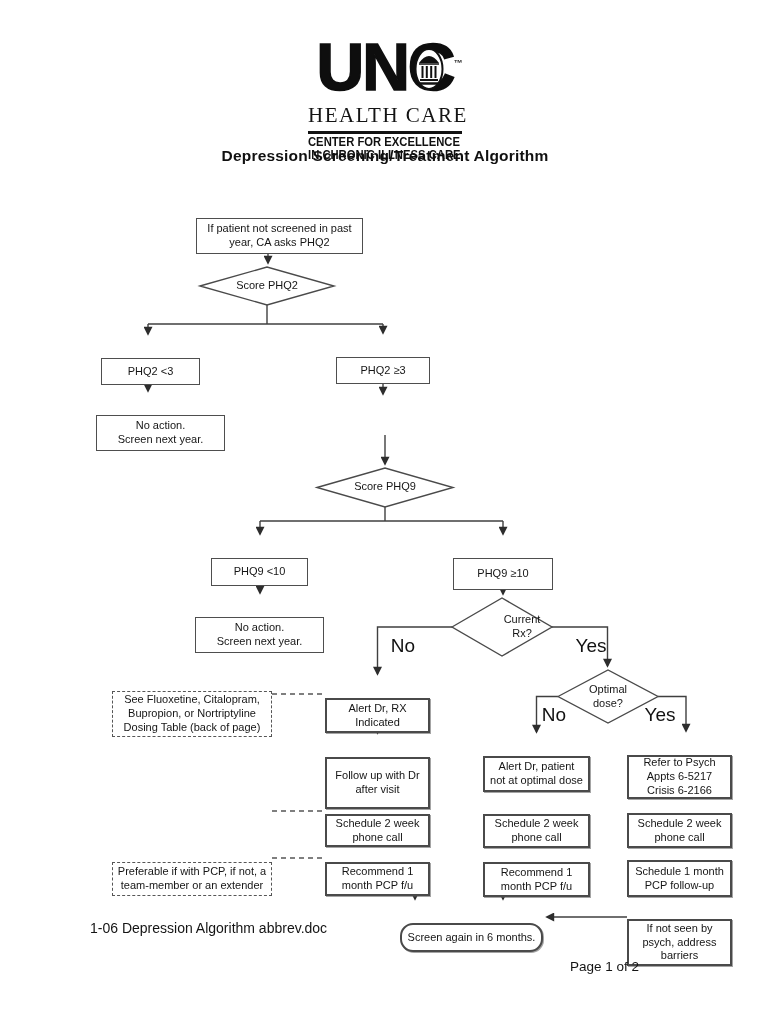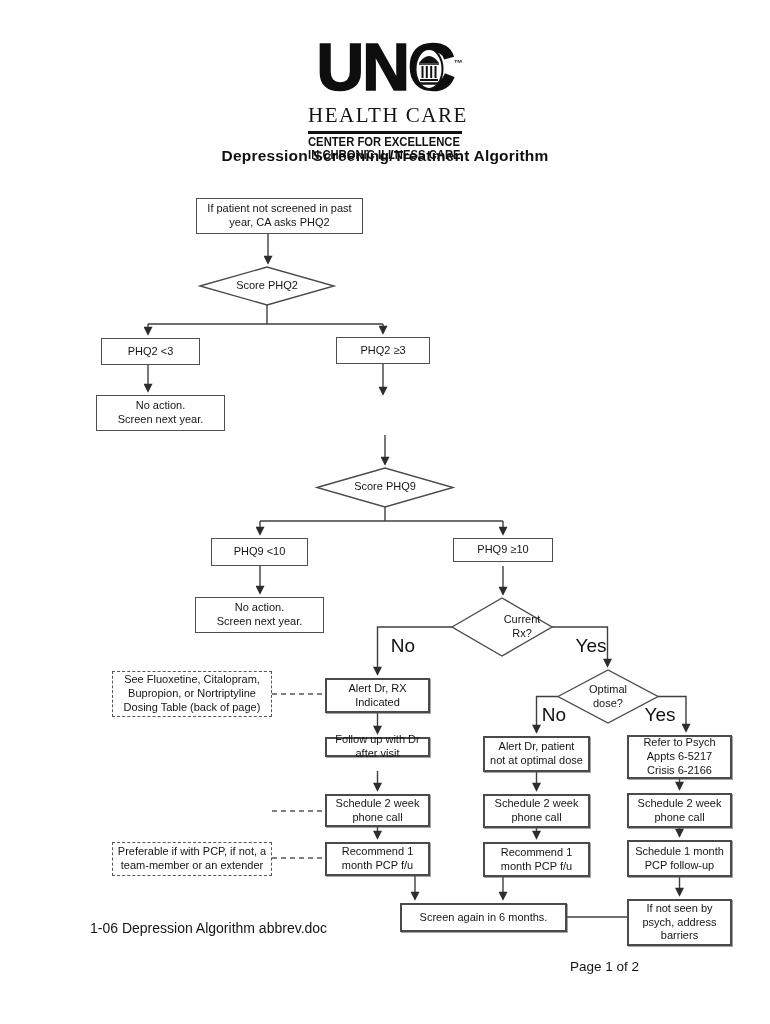--- a/index.html
+++ b/index.html
@@ -26,21 +26,21 @@
   .doc-title{position:absolute; top:147px; left:0; width:100%; text-align:center;
              font-size:15.5px; font-weight:bold; letter-spacing:0.2px; color:#101010;}
   .footer-left{position:absolute; left:90px; top:920px; font-size:14px; color:#141414;}
   .footer-right{position:absolute; left:570px; top:959px; font-size:13.5px; color:#141414;}
   
   .connectors{position:absolute; left:0; top:0;}
   .node{
     position:absolute; display:flex; align-items:center; justify-content:center;
     text-align:center; white-space:pre-line; background:#fff;
     border:1.3px solid #4e4e4e; font-size:11px; line-height:1.25; color:#151515;
-    box-sizing:border-box; padding:1px 2px;
+    box-sizing:border-box; padding:1px 2px;margin-top:20px;
   }
   .node.thick{border-width:2px; border-color:#4a4a4a; box-shadow:1px 1px 0 rgba(90,90,90,.55);}
   .node.dashed{border:1.4px dashed #565656; box-shadow:none;}
   .dtext{
     position:absolute; display:flex; align-items:center; justify-content:center;
     text-align:center; white-space:pre-line; font-size:11px; line-height:1.25;
     color:#151515; pointer-events:none;
   }
   .branch-label{position:absolute; font-size:19px; color:#111; text-align:center;}
 </style>
@@ -134,27 +134,27 @@
   <div class="branch-label" style="left:538px; top:704px; width:32px;">No</div>
   <div class="branch-label" style="left:642px; top:704px; width:36px;">Yes</div>
 
   <div class="node" style="left:196px; top:198px; width:167px; height:36px;">If patient not screened in past
 year, CA asks PHQ2</div>
   <div class="node" style="left:101px; top:338px; width:99px; height:27px;">PHQ2 &lt;3</div>
   <div class="node" style="left:336px; top:337px; width:94px; height:27px;">PHQ2 ≥3</div>
   <div class="node" style="left:96px; top:395px; width:129px; height:36px;">No action.
 Screen next year.</div>
   <div class="node" style="left:211px; top:538px; width:97px; height:28px;">PHQ9 &lt;10</div>
-  <div class="node" style="left:453px; top:538px; width:100px; height:24px;">PHQ9 ≥10</div>
+  <div class="node" style="left:453px; top:538px; width:100px; height:32px;">PHQ9 ≥10</div>
   <div class="node" style="left:195px; top:597px; width:129px; height:36px;">No action.
 Screen next year.</div>
 
   <div class="node thick" style="left:325px; top:678px; width:105px; height:35px;">Alert Dr, RX
 Indicated</div>
-  <div class="node thick" style="left:325px; top:737px; width:105px; height:20px;">Follow up with Dr
+  <div class="node thick" style="left:325px; top:737px; width:105px; height:52px;">Follow up with Dr
 after visit</div>
   <div class="node thick" style="left:325px; top:794px; width:105px; height:33px;">Schedule 2 week
 phone call</div>
   <div class="node thick" style="left:325px; top:842px; width:105px; height:34px;">Recommend 1
 month PCP f/u</div>
 
   <div class="node thick" style="left:483px; top:736px; width:107px; height:36px;">Alert Dr, patient
 not at optimal dose</div>
   <div class="node thick" style="left:483px; top:794px; width:107px; height:34px;">Schedule 2 week
 phone call</div>
@@ -165,21 +165,21 @@
 Appts 6-5217
 Crisis 6-2166</div>
   <div class="node thick" style="left:627px; top:793px; width:105px; height:35px;">Schedule 2 week
 phone call</div>
   <div class="node thick" style="left:627px; top:840px; width:105px; height:37px;">Schedule 1 month
 PCP follow-up</div>
   <div class="node thick" style="left:627px; top:899px; width:105px; height:47px;">If not seen by
 psych, address
 barriers</div>
 
-  <div class="node thick" style="left:400px; top:903px; width:167px; height:29px;">Screen again in 6 months.</div>
+  <div class="node thick" style="left:400px; top:903px; width:143px; height:29px;border-radius:13px;">Screen again in 6 months.</div>
 
   <div class="node dashed" style="left:112px; top:671px; width:160px; height:46px;">See Fluoxetine, Citalopram,
 Bupropion, or Nortriptyline
 Dosing Table (back of page)</div>
   <div class="node dashed" style="left:112px; top:842px; width:160px; height:34px;">Preferable if with PCP, if not, a
 team-member or an extender</div>
 
   <div class="footer-left">1-06 Depression Algorithm abbrev.doc</div>
   <div class="footer-right">Page 1 of 2</div>
 

